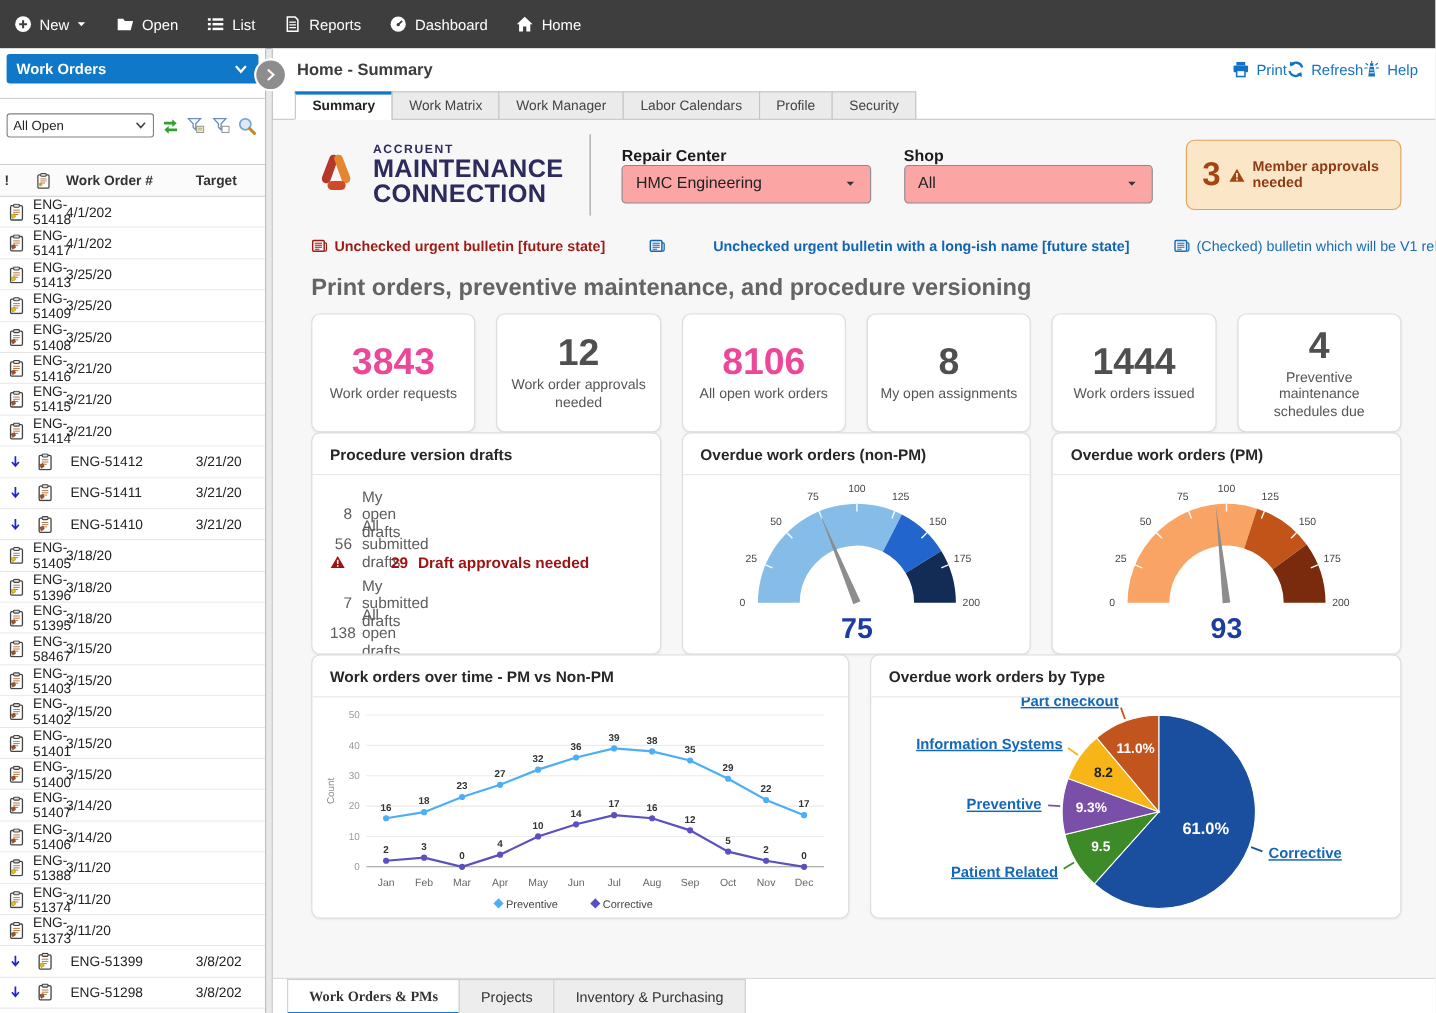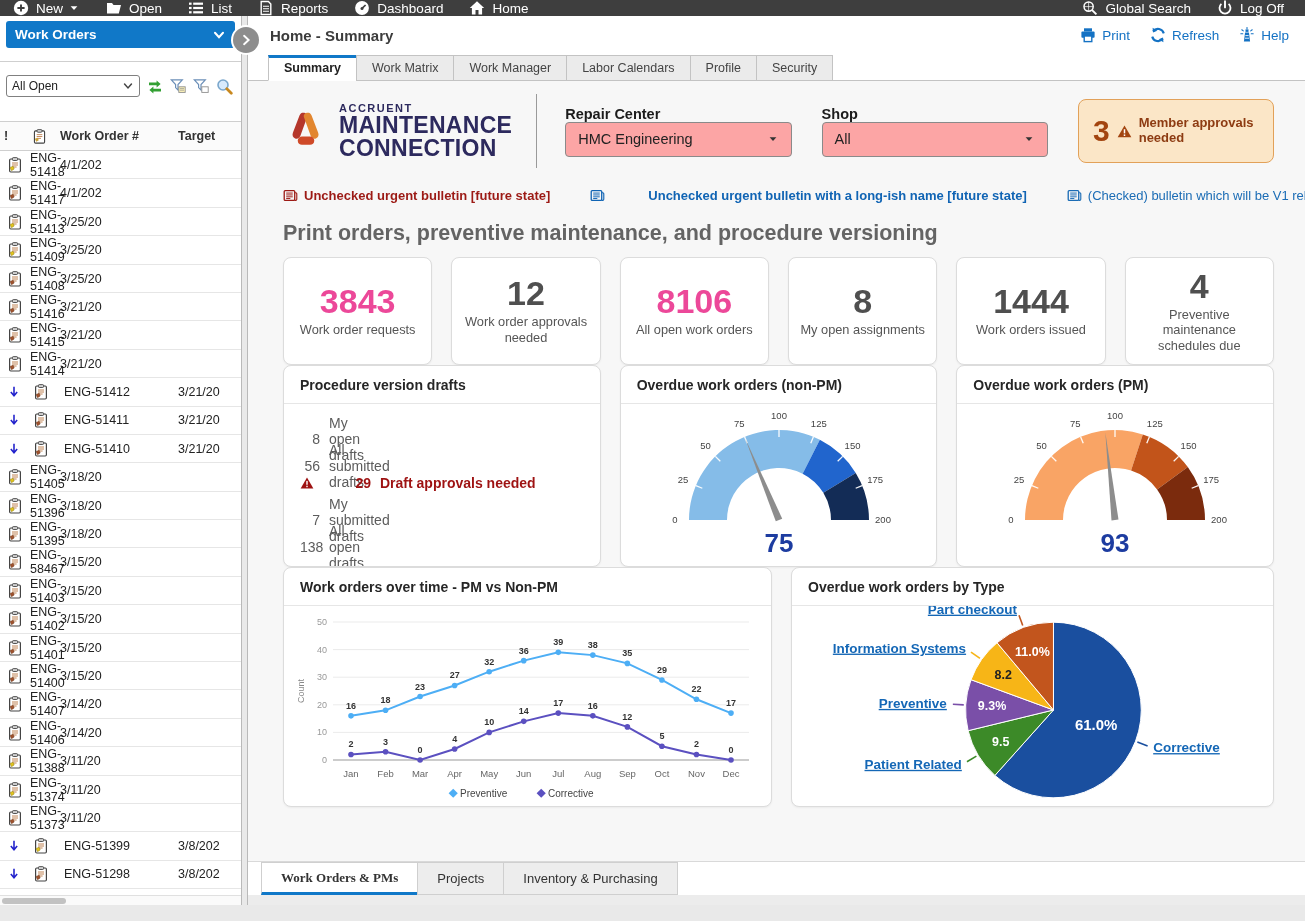--- a/index.html
+++ b/index.html
@@ -4,21 +4,21 @@
 <style>
   * { box-sizing: border-box; margin: 0; padding: 0; }
   html,body { width:1305px; height:921px; overflow:hidden; }
   body { font-family:"Liberation Sans","DejaVu Sans",sans-serif; background:#e9e9e9; color:#222; }
   .icon { display:inline-flex; align-items:center; justify-content:center; flex:0 0 auto; }
   .icon svg { width:100%; height:100%; display:block; }
   .i12{width:12px;height:12px}.i14{width:14px;height:14px}.i15{width:15px;height:15px}
   .i16{width:16px;height:16px}.i17{width:17px;height:17px}
 
   
-  .topbar { height:16px; background:#3e3e3e; display:flex; align-items:stretch; color:#fff; font-size:13.5px; }
+  .topbar { height:44px; background:#3e3e3e; display:flex; align-items:stretch; color:#fff; font-size:13.5px; }
   .nav-left,.nav-right { display:flex; align-items:stretch; }
   .nav-right { margin-left:auto; padding-right:8px; }
   .nav-item { display:flex; align-items:center; gap:7px; padding:0 13px; cursor:pointer; white-space:nowrap; }
   .nav-item .caret { display:none; }
   .nav-item.has-caret .caret { display:inline-flex; margin-left:-2px; }
 
   
   .body-row { display:flex; height:889px; position:relative; }
 
   
@@ -44,21 +44,21 @@
   .hscroll { position:absolute; left:0; right:0; bottom:0; height:10px; background:#fafafa; border-top:1px solid #e0e0e0; }
   .hscroll .thumb { position:absolute; left:2px; top:2px; width:64px; height:6px; border-radius:3px; background:#c2c2c2; cursor:pointer; }
 
   
   .collapse-btn { position:absolute; left:233px; top:11px; width:26px; height:26px; border-radius:50%; background:#8d8d8d; display:flex; align-items:center; justify-content:center; z-index:5; cursor:pointer; box-shadow:0 0 0 2px #fff; }
 
   
   .main { flex:1; background:#fff; border-left:1px solid #b9b9b9; margin-left:5px; display:flex; flex-direction:column; min-width:0; }
   .main-head { height:38px; display:flex; align-items:center; padding:0 16px 0 22px; }
   .main-head h1 { font-size:15px; color:#3c3c3c; }
-  .actions { margin-left:auto; display:flex; gap:20px; }
+  .actions { margin-left:auto; display:flex; }
   .action { display:flex; align-items:center; gap:6px; color:#1472c4; font-size:13.5px; cursor:pointer; text-decoration:none; }
   .tabstrip { display:flex; align-items:flex-end; padding-left:20px; border-bottom:1px solid #c3c3c3; height:27px; }
   .tab { padding:5px 15px 5px; font-size:12.5px; color:#444; background:#ebebeb; border:1px solid #c3c3c3; margin-right:-1px; margin-bottom:-1px; cursor:pointer; white-space:nowrap; }
   .tab.active { background:#fff; font-weight:bold; color:#222; border-top:3px solid #1078c8; padding-top:3px; border-bottom:1px solid #fff; }
 
   .content { height:780px; background:#f7f7f7; padding:10px 31px 0 35px; overflow:hidden; }
 
   
   .hdr-block { display:flex; align-items:center; min-height:80px; }
   .logo { display:flex; align-items:center; gap:10px; }
@@ -183,42 +183,20 @@
 
         </div>
         <div class="nav-item">
           <span class="icon i16">
             <svg viewBox="0 0 16 16">
               <path d="M8 1.3L15.2 8h-2.1v6.6H9.5V10h-3v4.6H2.9V8H.8z" fill="currentColor"></path>
             </svg>
           </span>
           <span>Home</span>
 
-        </div>
-      </div>
-    <div class="nav-right">
-
-    <div class="nav-item">
-          <span class="icon i16">
-            <svg viewBox="0 0 16 16">
-              <circle cx="6.6" cy="6.6" r="4.6" fill="none" stroke="currentColor" stroke-width="1.5"></circle>
-              <path d="M2.2 6.6h8.8M6.6 2.2v8.8" stroke="currentColor" stroke-width=".7"></path>
-              <path d="M10.1 10.1l4.3 4.3" stroke="currentColor" stroke-width="1.9"></path>
-            </svg>
-          </span>
-          <span>Global Search</span>
-        </div>
-        <div class="nav-item">
-          <span class="icon i16">
-            <svg viewBox="0 0 16 16">
-              <path d="M8 1.2v6.2" stroke="currentColor" stroke-width="1.9" stroke-linecap="round"></path>
-              <path d="M4.4 3.9a5.5 5.5 0 1 0 7.2 0" fill="none" stroke="currentColor" stroke-width="1.8"></path>
-            </svg>
-          </span>
-          <span>Log Off</span>
         </div>
       </div>
   </header>
 
   <div class="body-row">
     <aside class="sidebar">
       <div class="module-select">
         <span>Work Orders</span>
         <span class="icon i14">
             <svg viewBox="0 0 16 16">

